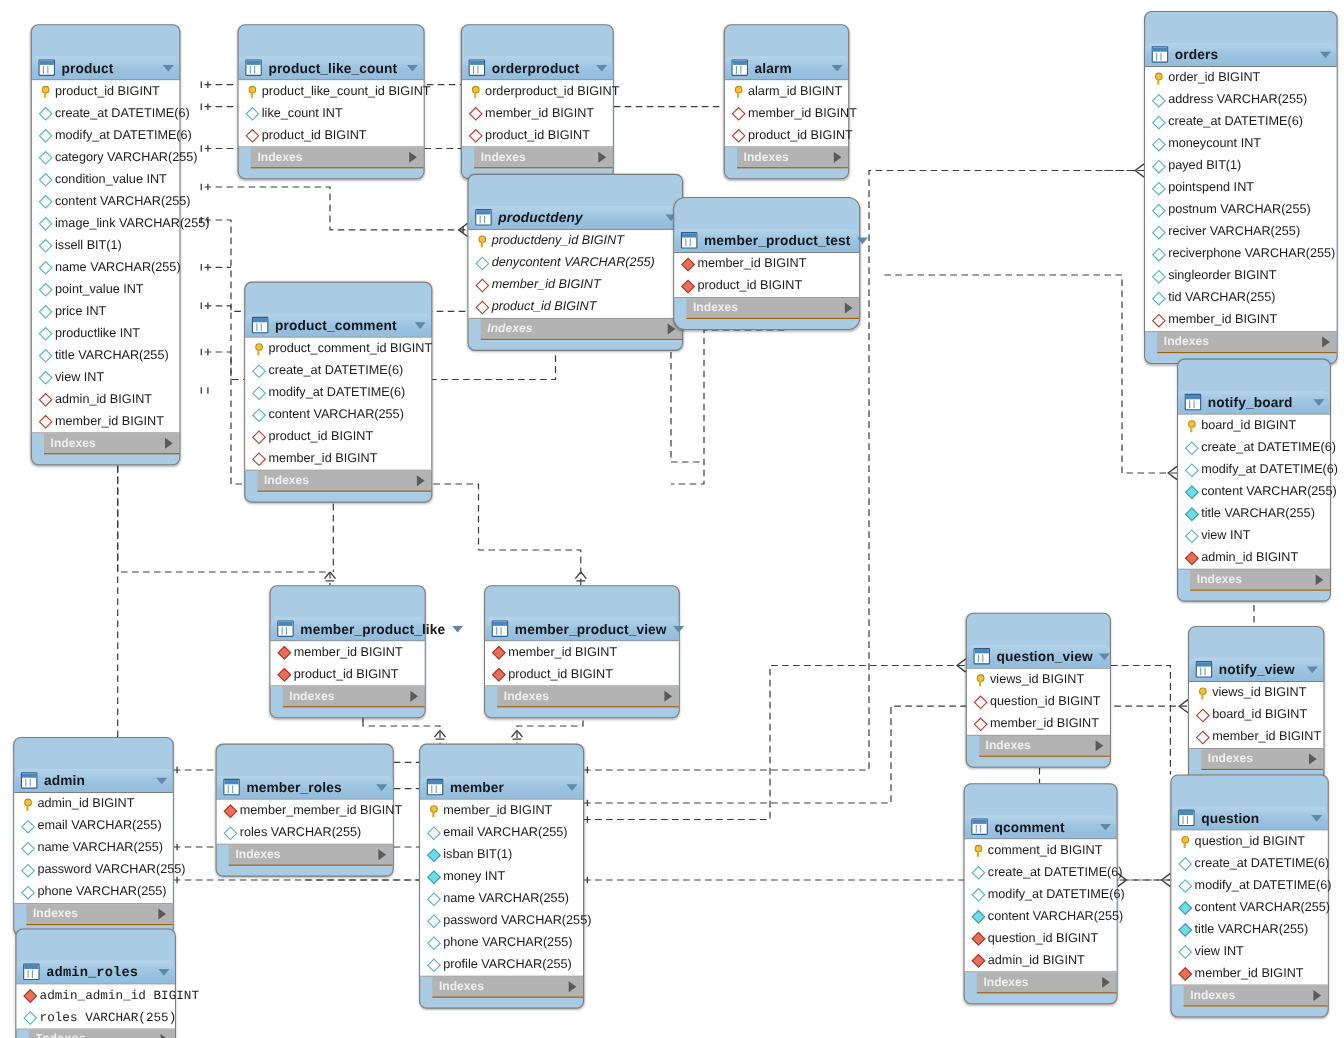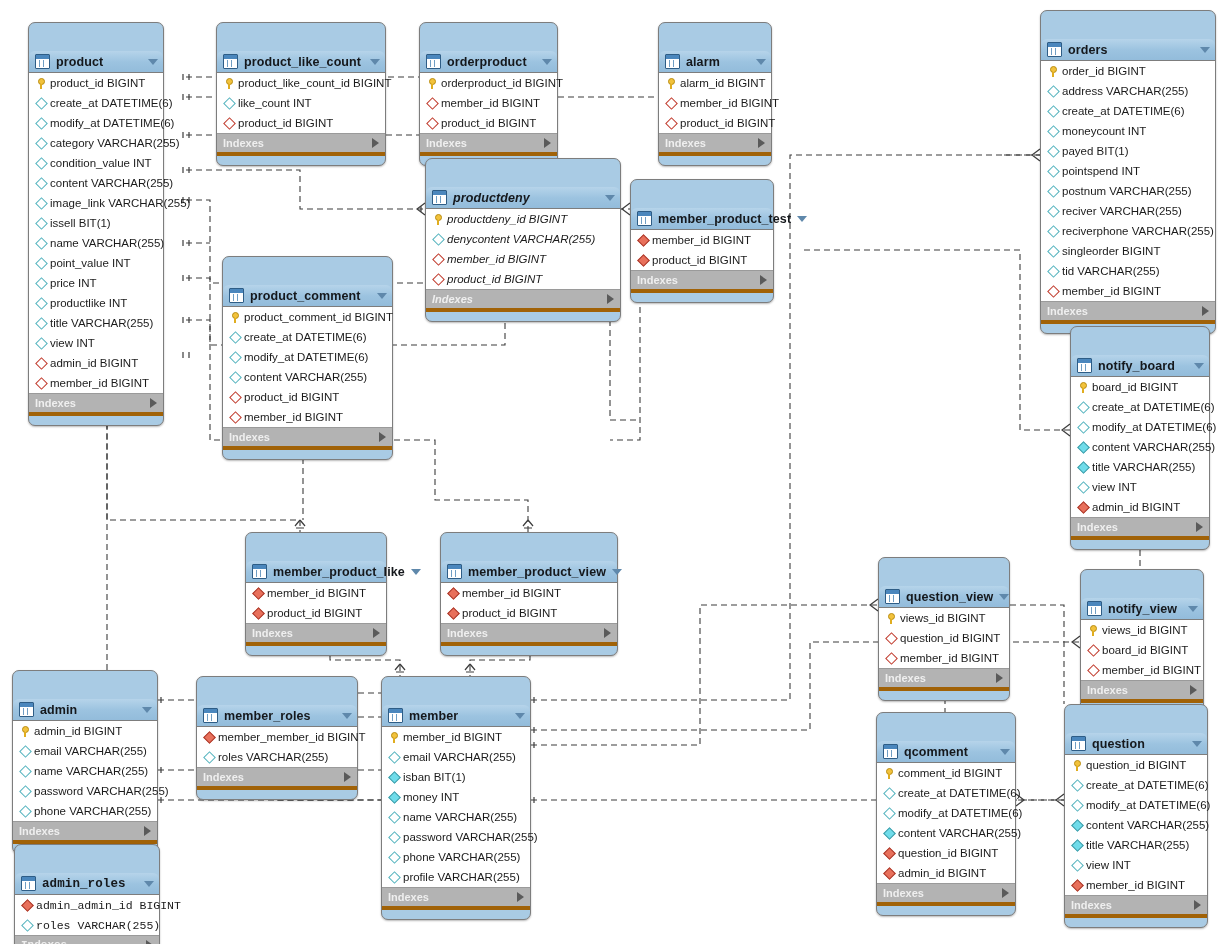--- a/index.html
+++ b/index.html
@@ -74,21 +74,22 @@
     width:9px;height:9px;transform:rotate(45deg);box-sizing:border-box;display:block;
   }
   .dia.hollow-c{border:1.4px solid #53b3be;background:#ffffff;}
   .dia.fill-c{border:1.4px solid #3f9aa6;background:#6fdcea;}
   .dia.hollow-r{border:1.4px solid #c0392b;background:#ffffff;}
   .dia.fill-r{border:1.4px solid #a8382a;background:#e8705b;}
 
   .tbl .idx{
     height:18px;background:#b3b3b3;
     display:flex;align-items:center;padding:0 6px 0 6px;
-    border-bottom:4px solid #a16207;
+    border-bottom:1px solid #a16207;
+    margin-left:11px;
   }
   .tbl .idx .ilbl{font-size:11px;color:#efefef;font-weight:bold;flex:1 1 auto;}
   .tbl .idx .iarrow{
     width:0;height:0;border-top:5px solid transparent;border-bottom:5px solid transparent;
     border-left:7px solid #5a5a5a;
   }
 </style>
 </head>
 <body>
 
@@ -520,21 +521,21 @@
               <span class="dia hollow-r"></span>
             </span>
             <span class="lbl">product_id BIGINT</span>
           </div>
         </div>
         <div class="idx">
           <span class="ilbl">Indexes</span>
           <span class="iarrow"></span>
         </div>
       </div>
-      <div class="tbl" style="left: 630px; top: 179px; width: 144px;">
+      <div class="tbl" style="left: 612px; top: 179px; width: 170px; border-radius: 11px;">
         <div class="hdr">
           <span class="tico"></span>
           <span class="tname">member_product_test</span>
           <span class="caret"></span>
         </div>
         <div class="cols">
           <div class="col">
             <span class="g">
               <span class="dia fill-r"></span>
             </span>

